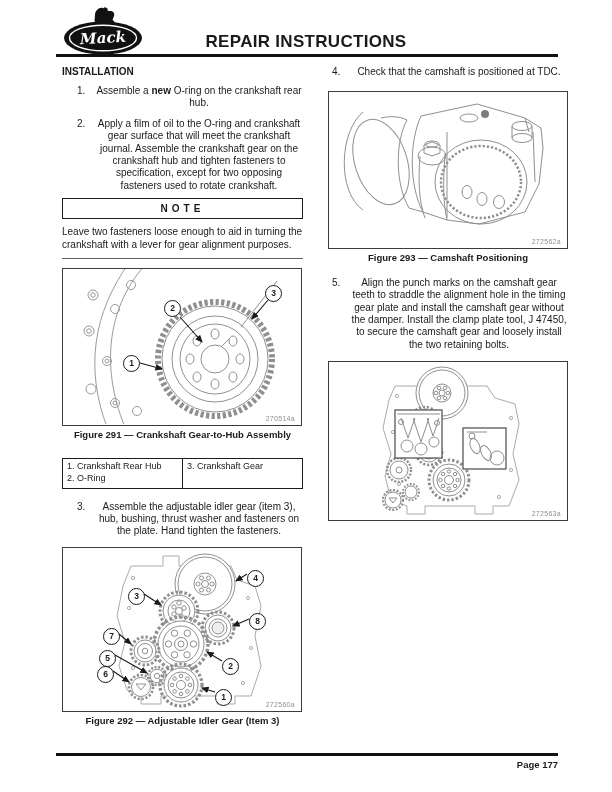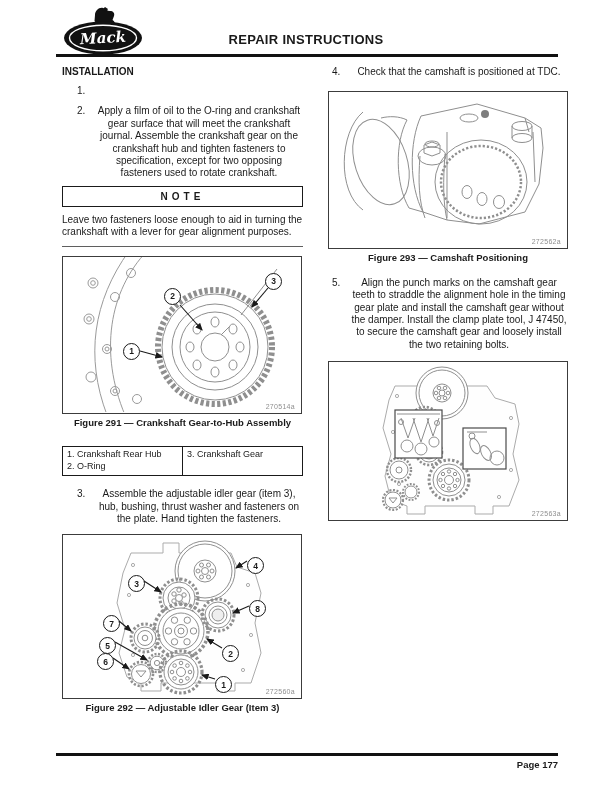--- a/index.html
+++ b/index.html
@@ -1,20 +1,20 @@
 <!DOCTYPE html>
 <html><head>
 <meta charset="utf-8">
 <style>
   html,body{margin:0;padding:0;background:#e8e8e8;}
   .page{position:relative;width:612px;height:792px;background:#fff;margin:0 auto;
         font-family:"Liberation Sans",sans-serif;color:#1a1a1a;overflow:hidden;}
   
   .hdr-title{position:absolute;left:0;right:0;top:32px;text-align:center;
-             font-size:13px;font-weight:bold;letter-spacing:.3px;}
+             font-size:17px;font-weight:bold;letter-spacing:.3px;}
   .hdr-rule{position:absolute;left:56px;right:54px;top:54px;height:2.6px;background:#111;}
   .logo{position:absolute;left:62px;top:6px;width:82px;height:50px;}
   
   .ftr-rule{position:absolute;left:56px;right:54px;top:753px;height:2.6px;background:#111;}
   .ftr-page{position:absolute;right:54px;top:759px;font-size:9.5px;font-weight:bold;}
   
   .col-left{position:absolute;left:62px;top:66px;width:241px;}
   .col-right{position:absolute;left:317px;top:66px;width:251px;}
   .col-right .fig,.col-right .fig-cap{margin-left:11px;}
   .section-h{font-size:10px;font-weight:bold;margin:0 0 7px 0;line-height:1.2;}
@@ -64,20 +64,21 @@
   </div>
   <div class="hdr-title">REPAIR INSTRUCTIONS</div>
   <div class="hdr-rule"></div>
 
   <div class="col-left">
 
     <h3 class="section-h">INSTALLATION</h3>
 
     <div class="step">
       <span class="num">1.</span>
+      <span class="body"><span>Assemble a </span><b>new</b><span> O-ring on the crankshaft rear hub.</span></span>
     </div>
 
     <div class="step s2">
       <span class="num">2.</span>
       <span class="body">Apply a film of oil to the O-ring and crankshaft gear surface that will meet the crankshaft journal. Assemble the crankshaft gear on the crankshaft hub and tighten fasteners to specification, except for two opposing fasteners used to rotate crankshaft.</span>
     </div>
 
     <div class="note-box">NOTE</div>
     <p class="note-text">Leave two fasteners loose enough to aid in turning the crankshaft with a lever for gear alignment purposes.</p>
 

